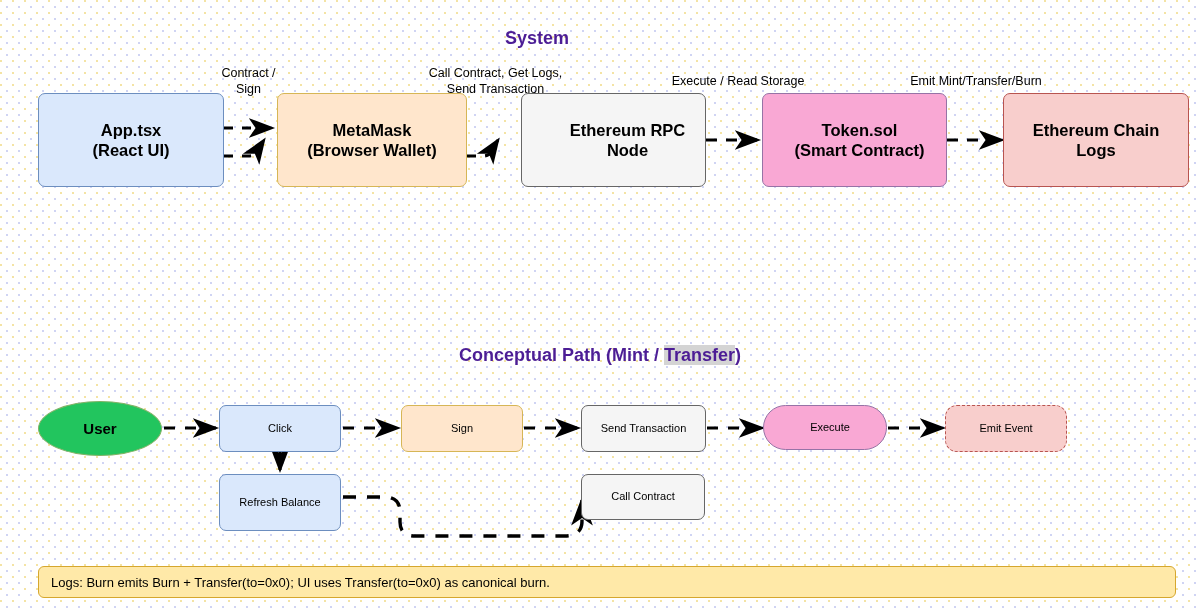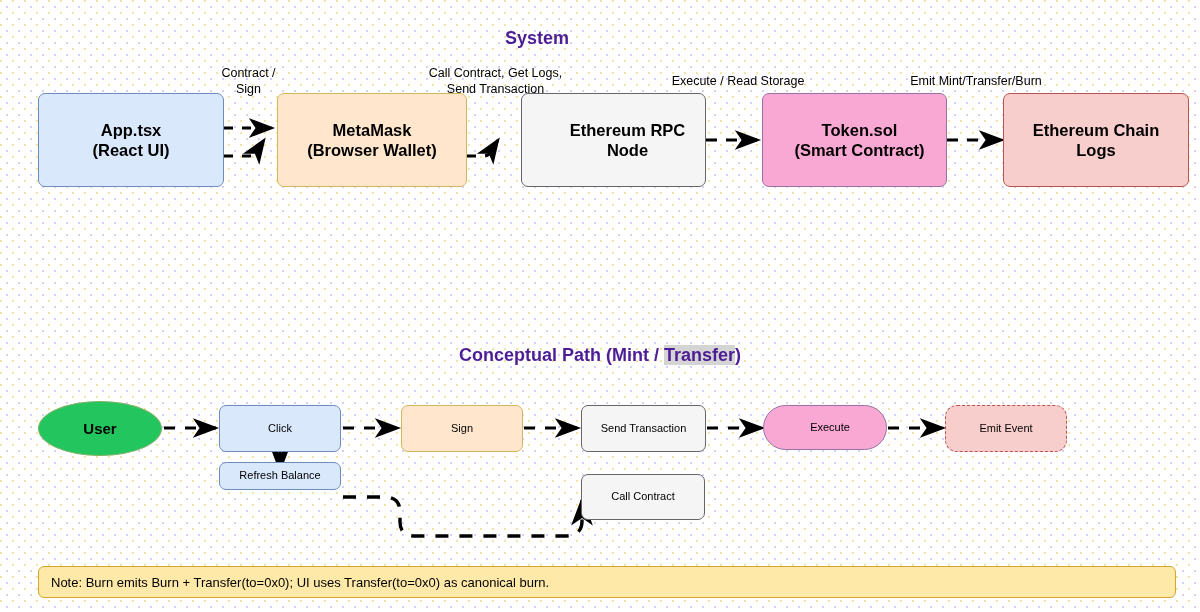--- a/index.html
+++ b/index.html
@@ -195,17 +195,17 @@
 <div class="node flow-node fill-blue" style="left:219px; top:405px; width:122px; height:47px;">Click</div>
 
 <div class="node flow-node fill-orange" style="left:401px; top:405px; width:122px; height:47px;">Sign</div>
 
 <div class="node flow-node fill-gray" style="left:581px; top:405px; width:125px; height:47px;">Send Transaction</div>
 
 <div class="node flow-node fill-cyan" style="left:763px; top:405px; width:124px; height:45px;border-radius:23px;">Execute</div>
 
 <div class="node flow-node fill-red-dashed" style="left:945px; top:405px; width:122px; height:47px;">Emit Event</div>
 
-<div class="node flow-node fill-blue" style="left:219px; top:462px; width:122px; height:28px;">Refresh Balance</div>
+<div class="node flow-node fill-blue" style="left:219px; top:474px; width:122px; height:57px;">Refresh Balance</div>
 
 <div class="node flow-node fill-gray" style="left:581px; top:474px; width:124px; height:46px;">Call Contract</div>
 
-<div class="note-bar" style="left:38px; top:566px; width:1138px; height:32px;">Note: Burn emits Burn + Transfer(to=0x0); UI uses Transfer(to=0x0) as canonical burn.</div>
+<div class="note-bar" style="left:38px; top:566px; width:1138px; height:32px;">Logs: Burn emits Burn + Transfer(to=0x0); UI uses Transfer(to=0x0) as canonical burn.</div>
 
 </body></html>

